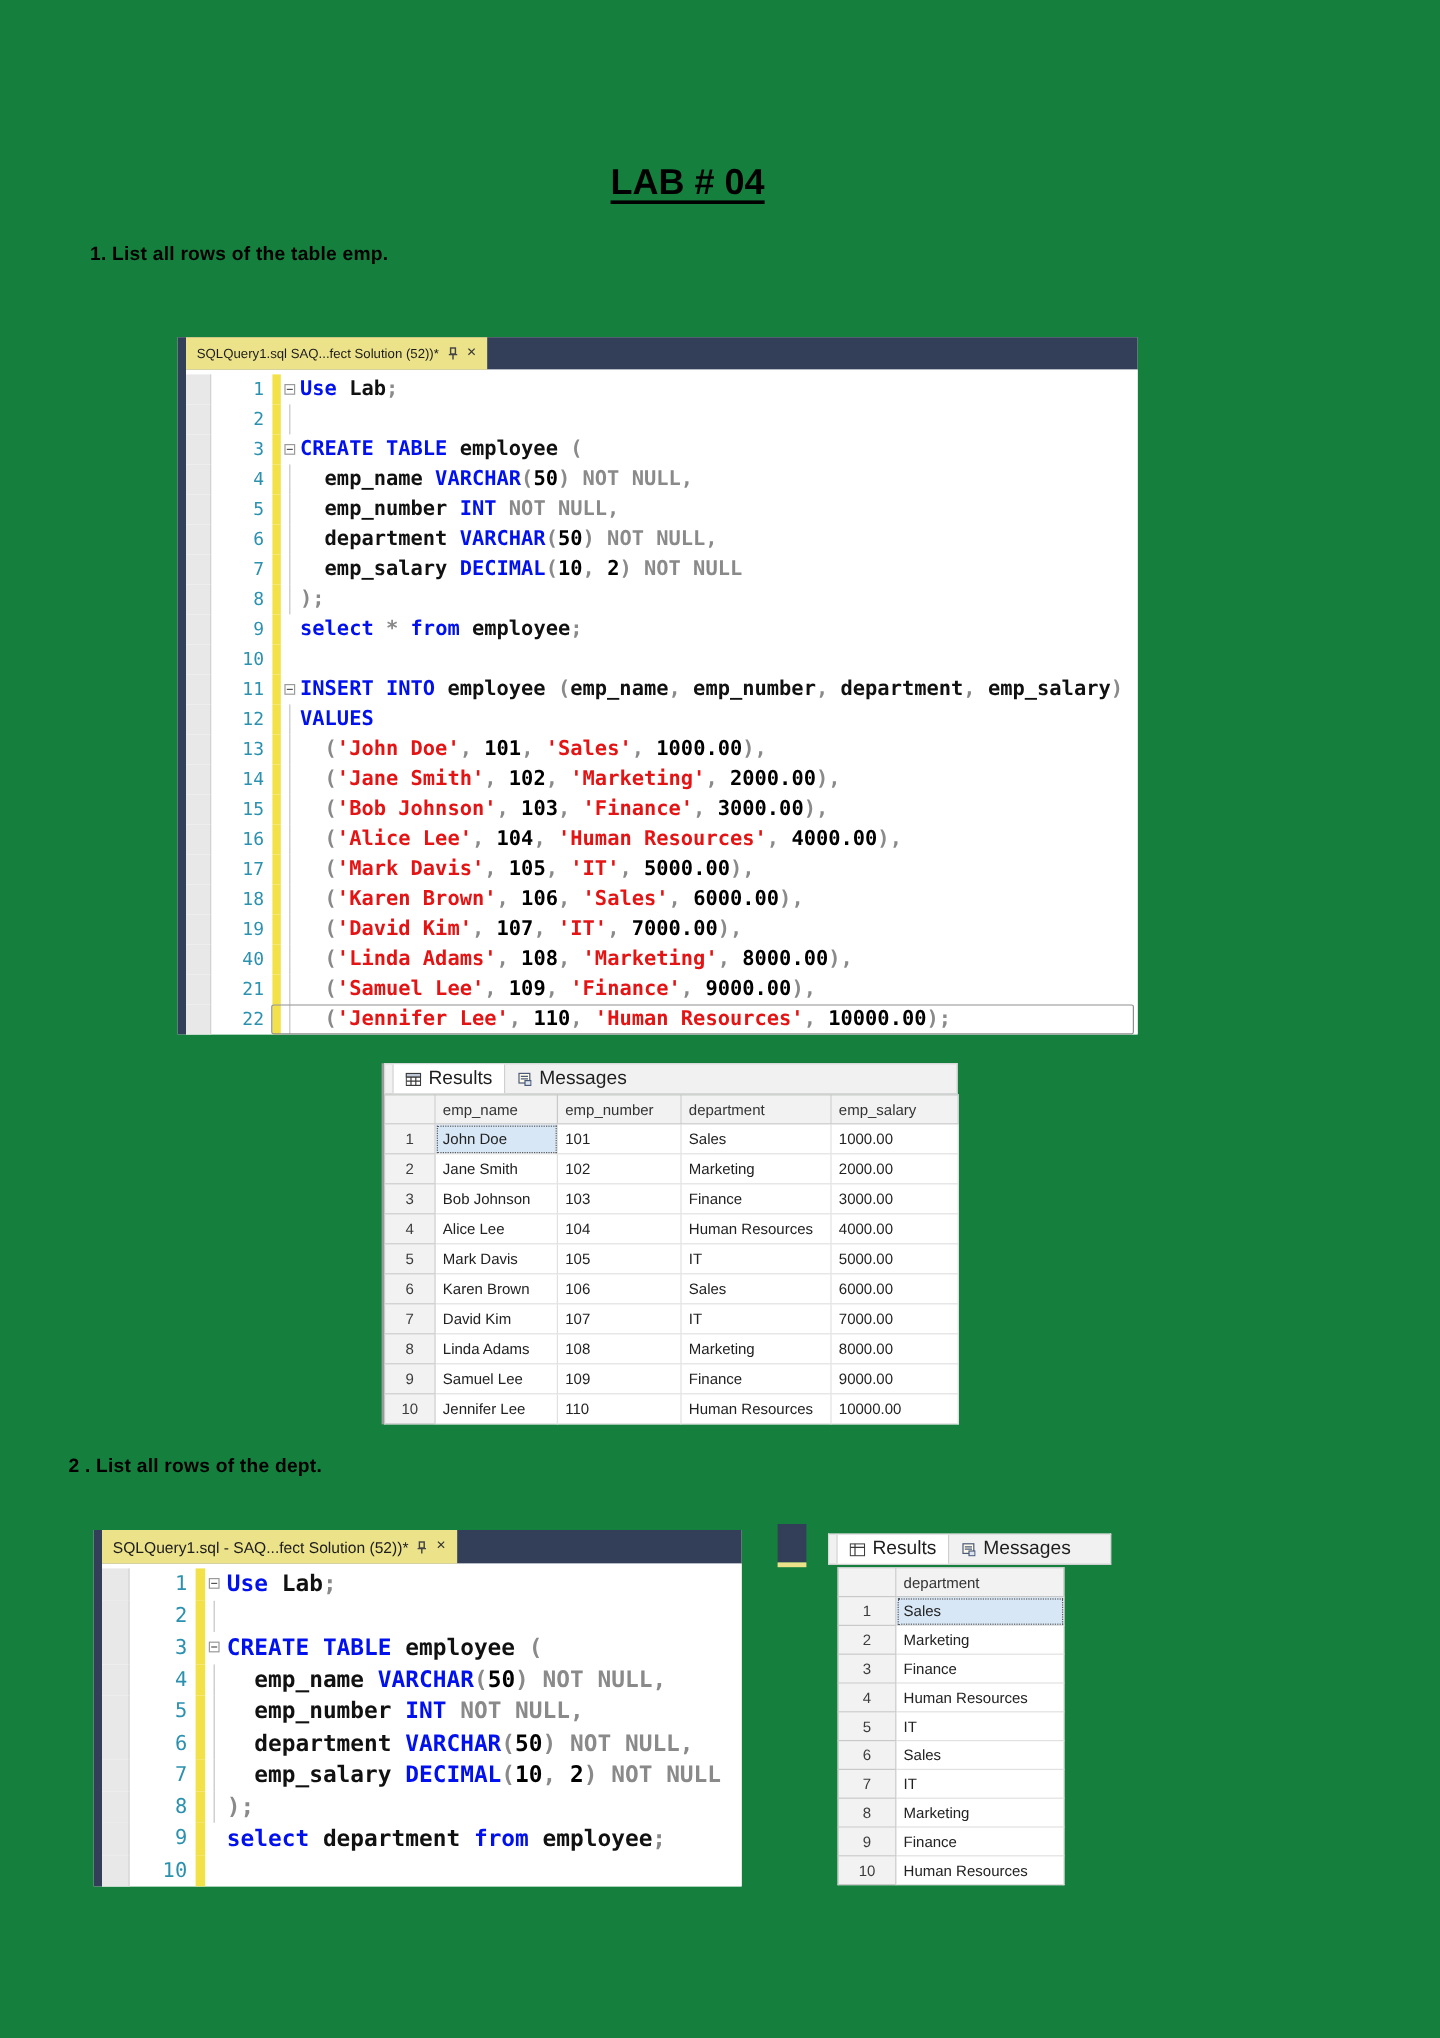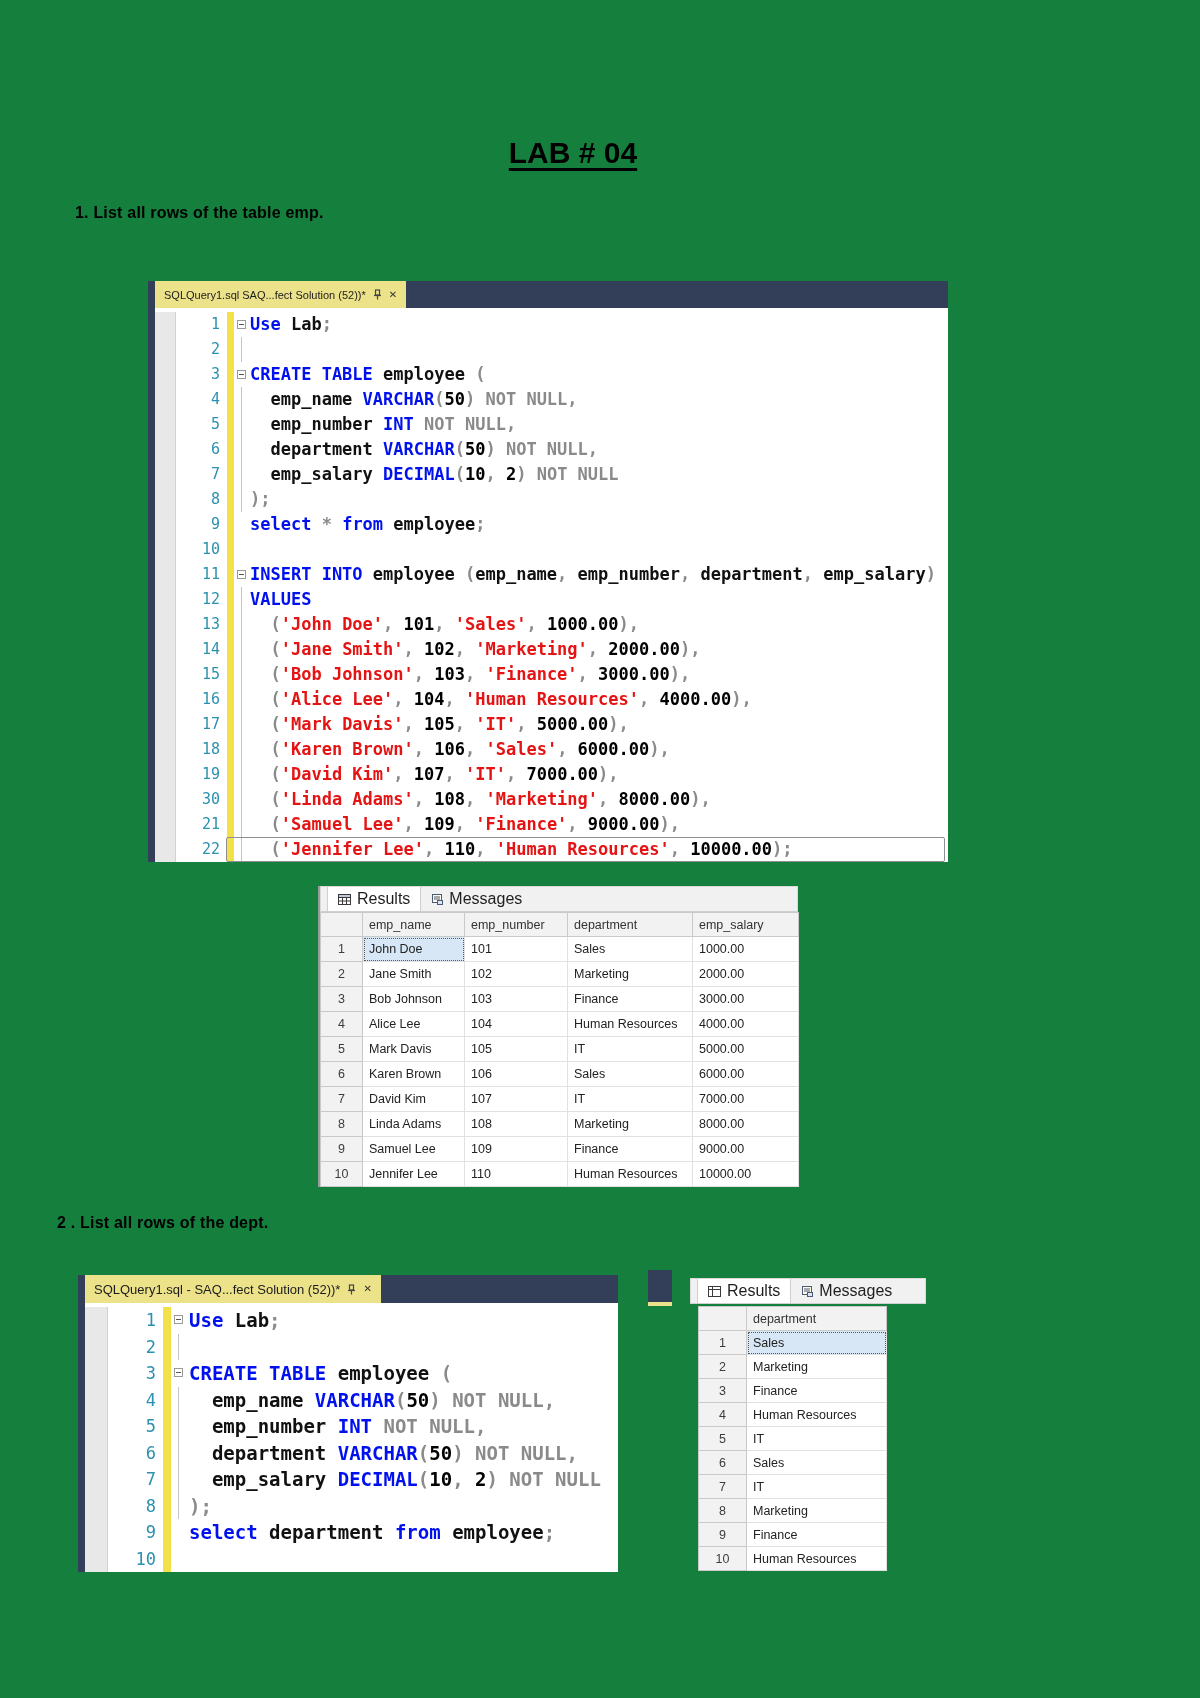--- a/index.html
+++ b/index.html
@@ -224,21 +224,21 @@
         </div>
         <div class="ed-line">
           <span class="gut"></span>
           <span class="ln">19</span>
           <span class="track"></span>
           <span class="fold g"></span>
           <span class="code"><span class="gy">  (</span><span class="st">'David Kim'</span><span class="gy">, </span><span class="nm">107</span><span class="gy">, </span><span class="st">'IT'</span><span class="gy">, </span><span class="nm">7000.00</span><span class="gy">),</span></span>
         </div>
         <div class="ed-line">
           <span class="gut"></span>
-          <span class="ln">30</span>
+          <span class="ln">40</span>
           <span class="track"></span>
           <span class="fold g"></span>
           <span class="code"><span class="gy">  (</span><span class="st">'Linda Adams'</span><span class="gy">, </span><span class="nm">108</span><span class="gy">, </span><span class="st">'Marketing'</span><span class="gy">, </span><span class="nm">8000.00</span><span class="gy">),</span></span>
         </div>
         <div class="ed-line">
           <span class="gut"></span>
           <span class="ln">21</span>
           <span class="track"></span>
           <span class="fold g"></span>
           <span class="code"><span class="gy">  (</span><span class="st">'Samuel Lee'</span><span class="gy">, </span><span class="nm">109</span><span class="gy">, </span><span class="st">'Finance'</span><span class="gy">, </span><span class="nm">9000.00</span><span class="gy">),</span></span>

